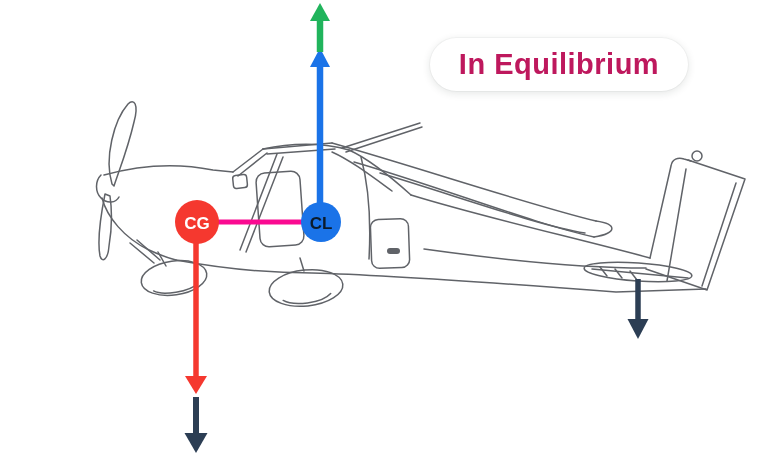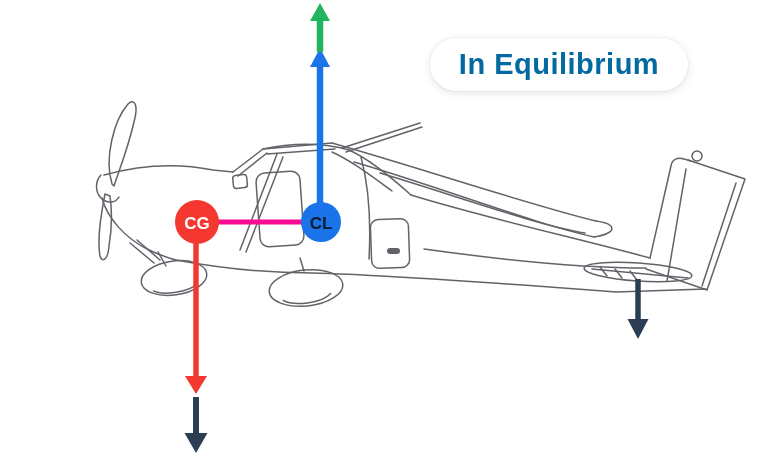--- a/index.html
+++ b/index.html
@@ -133,15 +133,15 @@
       <circle cx="197" cy="222" r="22" fill="#f5382f"></circle>
       <text x="197" y="222" class="marker-label" text-anchor="middle" dominant-baseline="central" dy="1" fill="#ffffff">CG</text>
     </g>
 
     <g>
       <circle cx="321" cy="222" r="20" fill="#1a73e8"></circle>
       <text x="321" y="222" class="marker-label" text-anchor="middle" dominant-baseline="central" dy="1" fill="#0b1b2b">CL</text>
     </g>
   </svg>
 
-  <div class="badge" style="color: #0369a1;">In Equilibrium</div>
+  <div class="badge" style="color: #be185d;">In Equilibrium</div>
 
 </div>
 
 </body></html>

